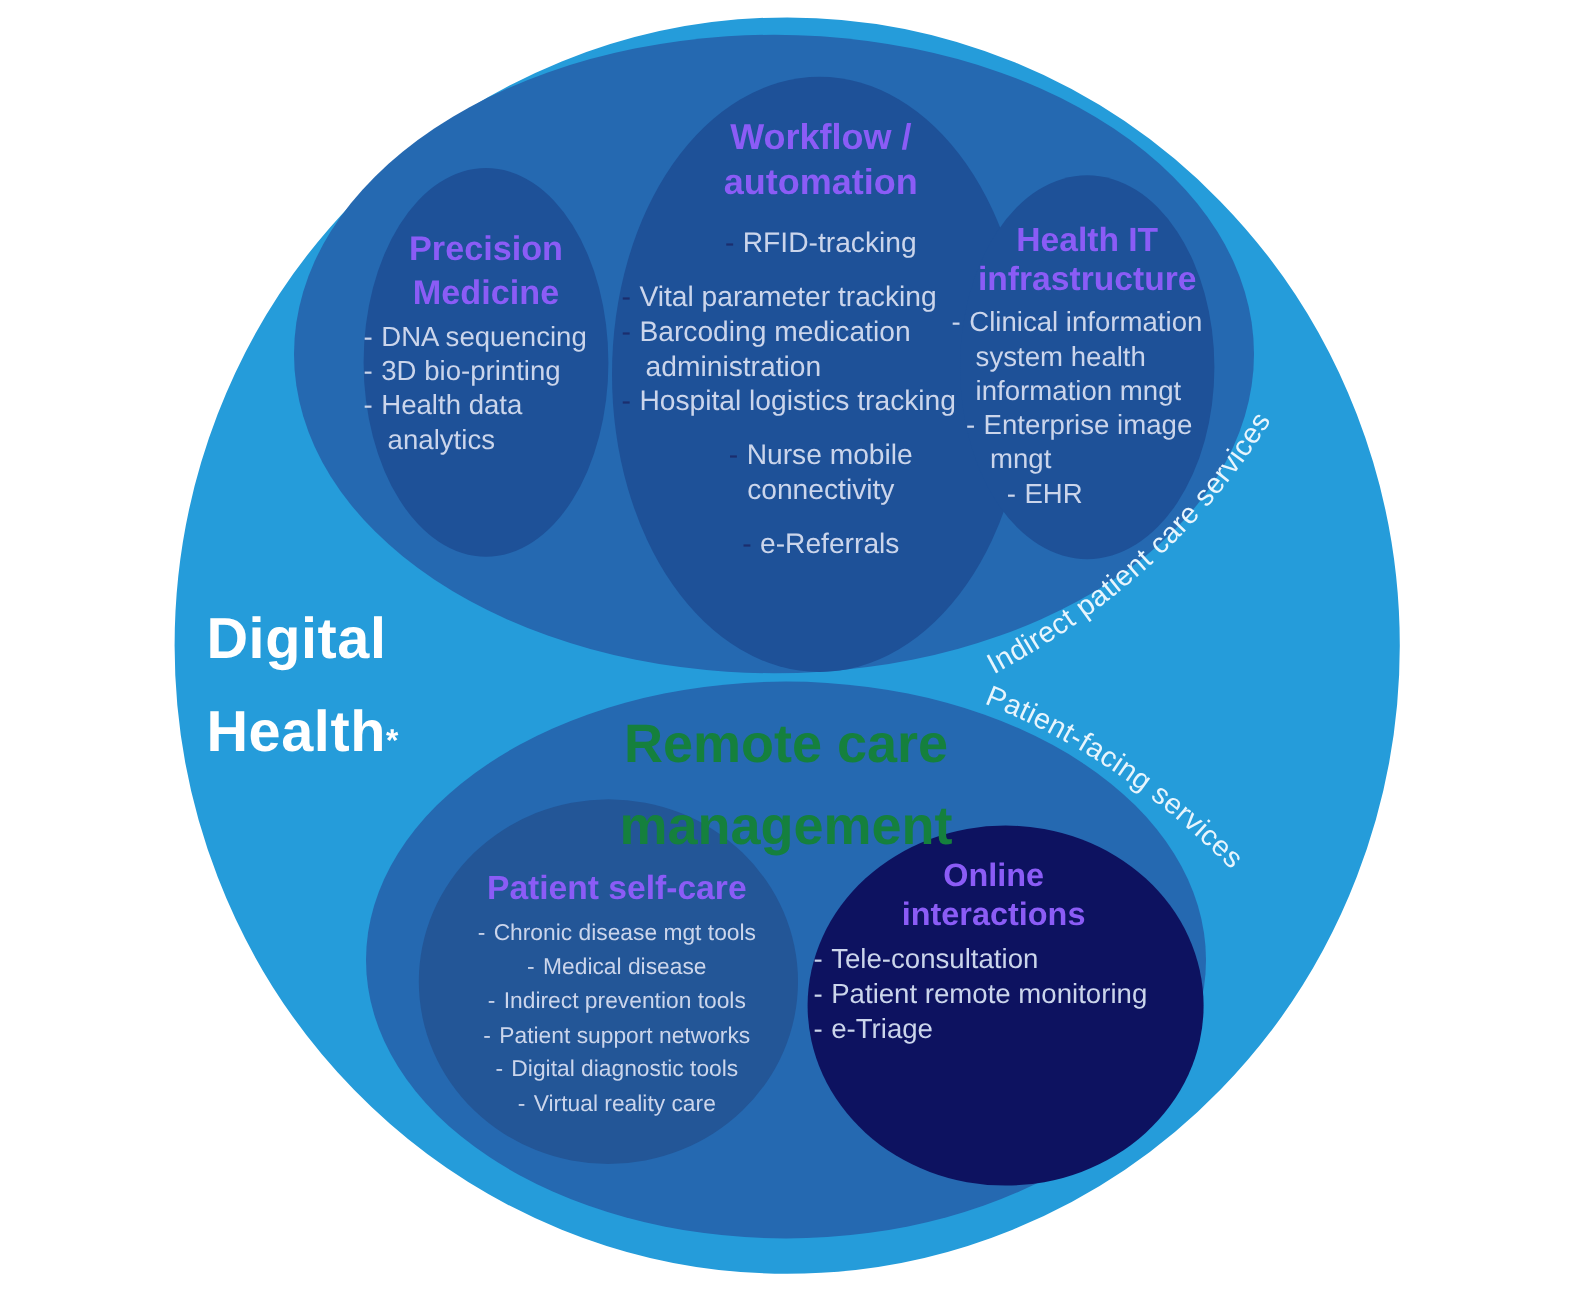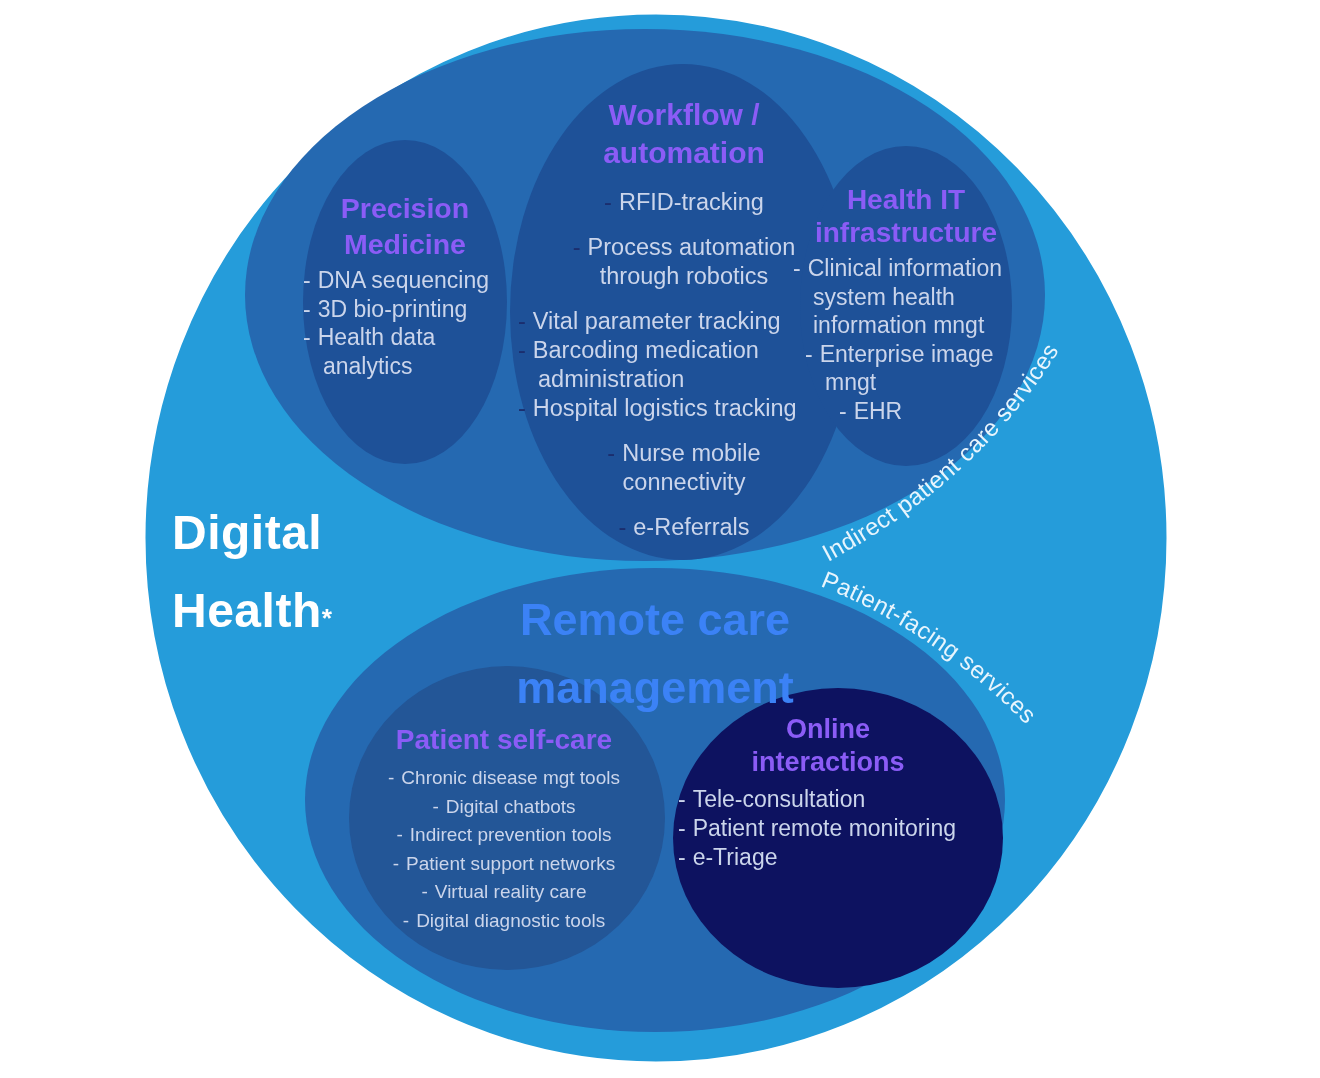--- a/index.html
+++ b/index.html
@@ -35,24 +35,24 @@
   .workflow .list { font-size: 23.5px; line-height: 29px; }
 
   .healthit { left: 793px; top: 183px; width: 226px; }
   .healthit .sec-title { font-size: 28px; line-height: 33px; margin-bottom: 5px; }
   .healthit .list { font-size: 23px; line-height: 28.5px; }
   .healthit .ind1 { margin-left: 12px; }
   .healthit .ind2 { margin-left: 46px; }
 
   .remote-title {
     left: 430px; top: 586px; width: 450px; text-align: center;
-    color: #3b82f6; font-weight: bold; font-size: 45px; line-height: 68px;
+    color: #15803d; font-weight: bold; font-size: 45px; line-height: 68px;
   }
 
-  .selfcare { left: 360px; top: 722px; width: 288px; }
+  .selfcare { left: 370px; top: 722px; width: 288px; }
   .selfcare .sec-title { font-size: 28px; line-height: 36px; margin-bottom: 6px; }
   .selfcare .list { font-size: 19px; line-height: 28.5px; text-align: center; }
 
   .online { left: 678px; top: 713px; width: 300px; }
   .online .sec-title { font-size: 27px; line-height: 33px; max-width: 210px; margin: 0 auto 6px auto; }
   .online .list { font-size: 23px; line-height: 29px; }
 
   .curved { fill: #e8f5fd; font-size: 24px; letter-spacing: 0.4px; }
 </style>
 </head>
@@ -97,21 +97,20 @@
       <div class="li"><span class="dash">-</span><span>DNA sequencing</span></div>
       <div class="li"><span class="dash">-</span><span>3D bio-printing</span></div>
       <div class="li"><span class="dash">-</span><span>Health data analytics</span></div>
     </div>
   </div>
 
   <div class="abs workflow wf">
     <div class="sec-title">Workflow / automation</div>
     <div class="list">
       <div class="li center"><span class="dash">-</span><span>RFID-tracking</span></div>
-      <div class="li center"><span class="dash">-</span><span>Process automation through robotics</span></div>
       <div class="li"><span class="dash">-</span><span>Vital parameter tracking</span></div>
       <div class="li"><span class="dash">-</span><span>Barcoding medication administration</span></div>
       <div class="li"><span class="dash">-</span><span>Hospital logistics tracking</span></div>
       <div class="li center"><span class="dash">-</span><span>Nurse mobile connectivity</span></div>
       <div class="li center"><span class="dash">-</span><span>e-Referrals</span></div>
     </div>
   </div>
 
   <div class="abs healthit">
     <div class="sec-title">Health IT infrastructure</div>
@@ -121,25 +120,25 @@
       <div class="li ind2"><span class="dash">-</span><span>EHR</span></div>
     </div>
   </div>
 
   <div class="abs remote-title">Remote care management</div>
 
   <div class="abs selfcare">
     <div class="sec-title">Patient self-care</div>
     <div class="list">
       <div class="li"><span class="dash">-</span><span>Chronic disease mgt tools</span></div>
-      <div class="li"><span class="dash">-</span><span>Digital chatbots</span></div>
+      <div class="li"><span class="dash">-</span><span>Medical disease</span></div>
       <div class="li"><span class="dash">-</span><span>Indirect prevention tools</span></div>
       <div class="li"><span class="dash">-</span><span>Patient support networks</span></div>
+      <div class="li"><span class="dash">-</span><span>Digital diagnostic tools</span></div>
       <div class="li"><span class="dash">-</span><span>Virtual reality care</span></div>
-      <div class="li"><span class="dash">-</span><span>Digital diagnostic tools</span></div>
     </div>
   </div>
 
   <div class="abs online">
     <div class="sec-title">Online interactions</div>
     <div class="list">
       <div class="li"><span class="dash">-</span><span>Tele-consultation</span></div>
       <div class="li"><span class="dash">-</span><span>Patient remote monitoring</span></div>
       <div class="li"><span class="dash">-</span><span>e-Triage</span></div>
     </div>

